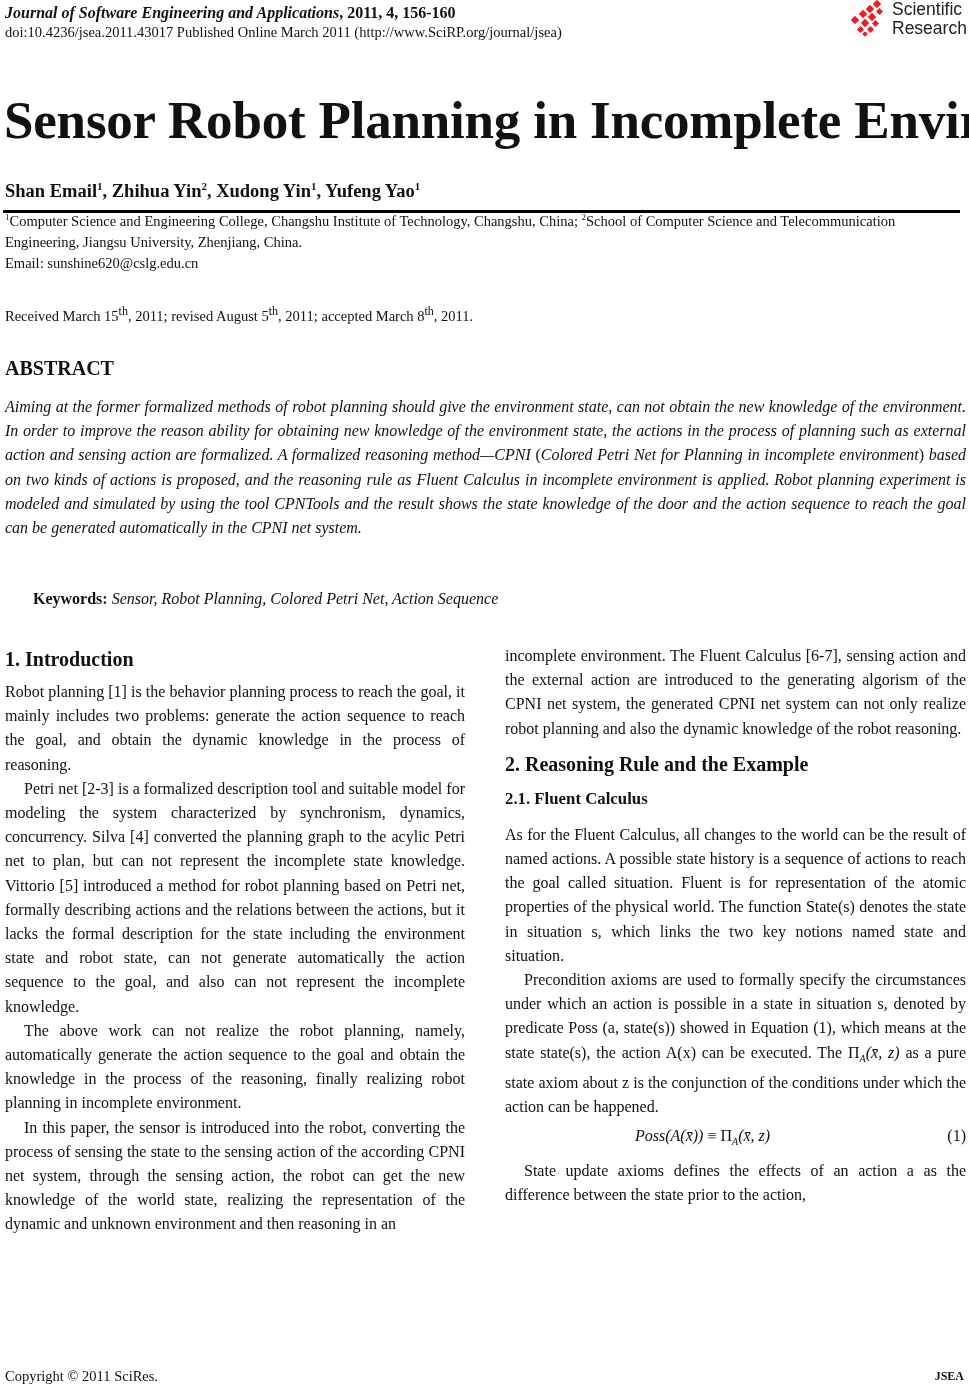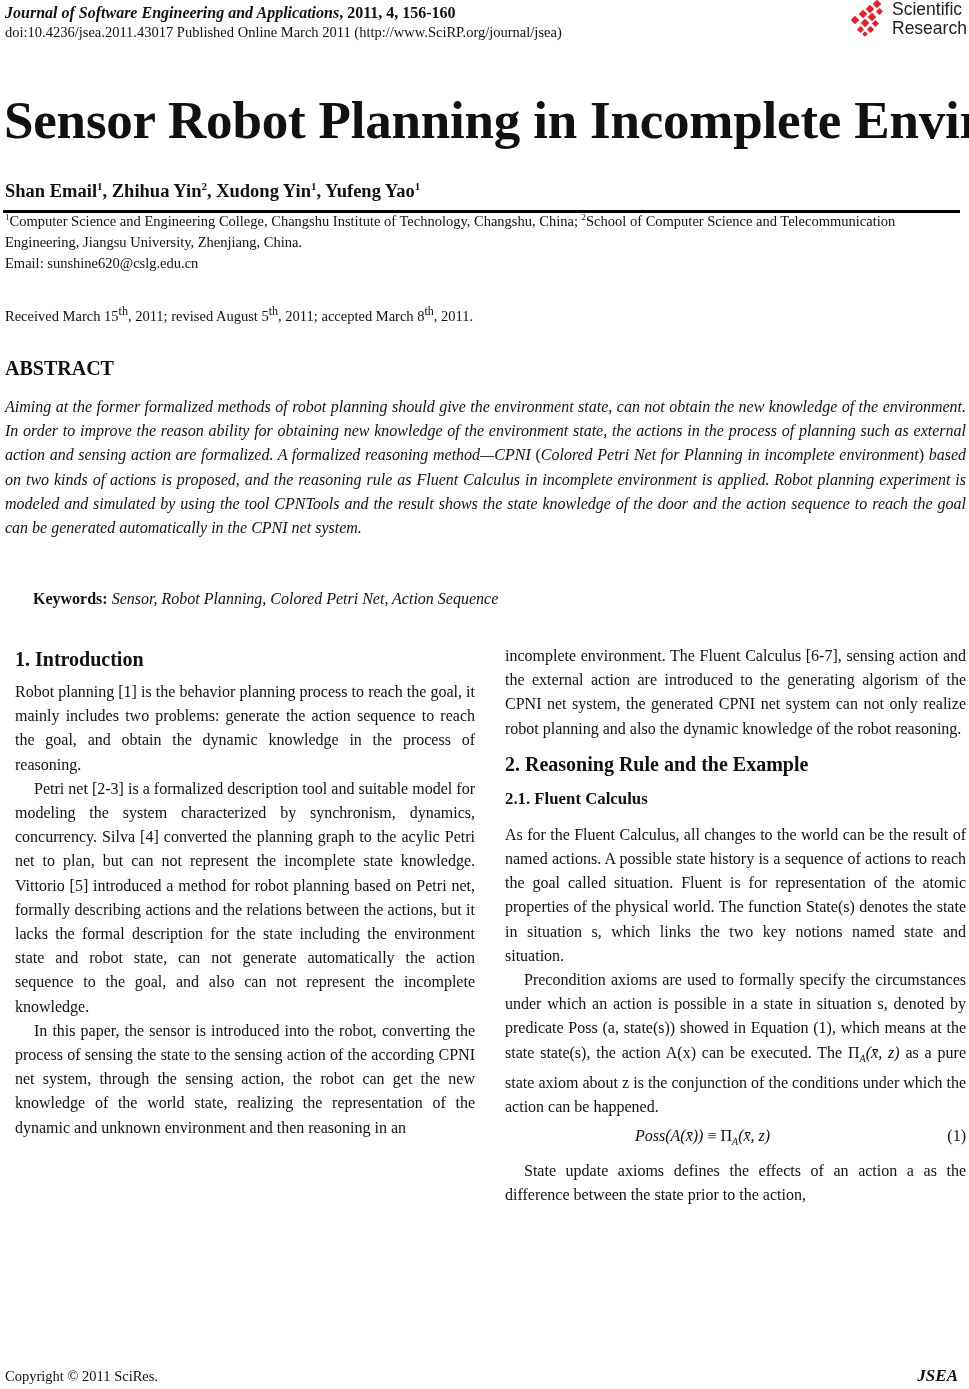--- a/index.html
+++ b/index.html
@@ -19,32 +19,32 @@
   .rule { left: 3px; top: 210px; width: 957px; height: 3px; background: #000; }
   .affil { left: 5px; top: 211px; width: 962px; font-size: 14.5px; line-height: 21px; }
   .affil sup { font-size: 9px; vertical-align: 6px; line-height: 0; }
   .received { left: 5px; top: 306px; font-size: 14.5px; line-height: 20px; }
   .received sup { font-size: 12px; vertical-align: 6px; line-height: 0; font-family: Liberation Serif, serif; }
   .abstract-h { left: 5px; top: 355px; font-size: 20px; font-weight: bold; line-height: 26px; }
   .abstract-body { left: 5px; top: 395px; width: 961px; font-size: 16px; line-height: 24.2px; font-style: italic; text-align: justify; }
   .abstract-body .up { font-style: normal; }
   .keywords { left: 5px; top: 588px; font-size: 16px; line-height: 22px; font-style: italic; margin-left: 28px; }
   .keywords b { font-style: normal; }
-  .col-left { left: 15px; top: 644px; width: 460px; }
+  .col-left { left: 5px; top: 644px; width: 460px; }
   .col-right { left: 505px; top: 644px; width: 461px; }
   .h1 { font-size: 20px; font-weight: bold; line-height: 30px; margin: 0; }
   .h2 { font-size: 16.8px; font-weight: bold; line-height: 28px; margin: 0; }
   p.para { margin: 0; font-size: 16px; line-height: 24.2px; text-align: justify; text-align-last: left; }
   p.ind { text-indent: 19px; }
   .eq { position: relative; height: 34px; font-size: 16px; line-height: 34px; }
   .eq-body { position: absolute; left: 130px; top: 0; font-style: italic; white-space: nowrap; }
   .eq-num { position: absolute; right: 0; top: 0; }
   .sub { font-size: 10px; font-style: italic; vertical-align: -4px; }
   .footer-left { left: 5px; top: 1367px; font-size: 14.5px; line-height: 18px; }
-  .footer-right { right: 11px; top: 1367px; font-size: 17px; line-height: 18px; font-weight: bold; font-style: italic; }
+  .footer-right { right: 5px; top: 1367px; font-size: 12px; line-height: 18px; font-weight: bold; }
 </style>
 </head>
 <body>
 
 <div class="abs hdr-journal"><i>Journal of Software Engineering and Applications</i><span>, 2011, 4, 156-160</span></div>
 <div class="abs hdr-doi">doi:10.4236/jsea.2011.43017 Published Online March 2011 (http://www.SciRP.org/journal/jsea)</div>
 
 <div class="abs logo">
   <svg width="42" height="40" viewBox="0 0 42 40" style="position:absolute;left:0;top:0">
     <g fill="#ee1c25">
@@ -80,20 +80,21 @@
 <div class="abs abstract-h">ABSTRACT</div>
 <div class="abs abstract-body"><span>Aiming at the former formalized methods of robot planning should give the environment state</span><span class="up">, </span><span>can not obtain the new knowledge of the environment. In order to improve the reason ability for obtaining new knowledge of the environment state, the actions in the process of planning such as external action and sensing action are formalized. A formalized reasoning method—CPNI </span><span class="up">(</span><span>Colored Petri Net for Planning in incomplete environment</span><span class="up">)</span><span> based on two kinds of actions is proposed, and the reasoning rule as Fluent Calculus in incomplete environment is applied. Robot planning experiment is modeled and simulated by using the tool CPNTools and the result shows the state knowledge of the door and the action sequence to reach the goal can be generated automatically in the CPNI net system.</span></div>
 
 <div class="abs keywords"><b>Keywords:</b><span> Sensor, Robot Planning, Colored Petri Net, Action Sequence</span></div>
 
 <div class="abs col-left">
   <div class="h1">1. Introduction</div>
   <div style="height:6px"></div>
   <p class="para">Robot planning [1] is the behavior planning process to reach the goal, it mainly includes two problems: generate the action sequence to reach the goal, and obtain the dynamic knowledge in the process of reasoning.</p>
   <p class="para ind">Petri net [2-3] is a formalized description tool and suitable model for modeling the system characterized by synchronism, dynamics, concurrency. Silva [4] converted the planning graph to the acylic Petri net to plan, but can not represent the incomplete state knowledge. Vittorio [5] introduced a method for robot planning based on Petri net, formally describing actions and the relations between the actions, but it lacks the formal description for the state including the environment state and robot state, can not generate automatically the action sequence to the goal, and also can not represent the incomplete knowledge.</p>
+  <p class="para ind">The above work can not realize the robot planning, namely, automatically generate the action sequence to the goal and obtain the knowledge in the process of the reasoning, finally realizing robot planning in incomplete environment.</p>
   <p class="para ind">In this paper, the sensor is introduced into the robot, converting the process of sensing the state to the sensing action of the according CPNI net system, through the sensing action, the robot can get the new knowledge of the world state, realizing the representation of the dynamic and unknown environment and then reasoning in an</p>
 </div>
 
 <div class="abs col-right">
   <p class="para">incomplete environment. The Fluent Calculus [6-7], sensing action and the external action are introduced to the generating algorism of the CPNI net system, the generated CPNI net system can not only realize robot planning and also the dynamic knowledge of the robot reasoning.</p>
   <div style="height:8px"></div>
   <div class="h1">2. Reasoning Rule and the Example</div>
   <div style="height:6px"></div>
   <div class="h2">2.1. Fluent Calculus</div>
   <div style="height:10px"></div>

